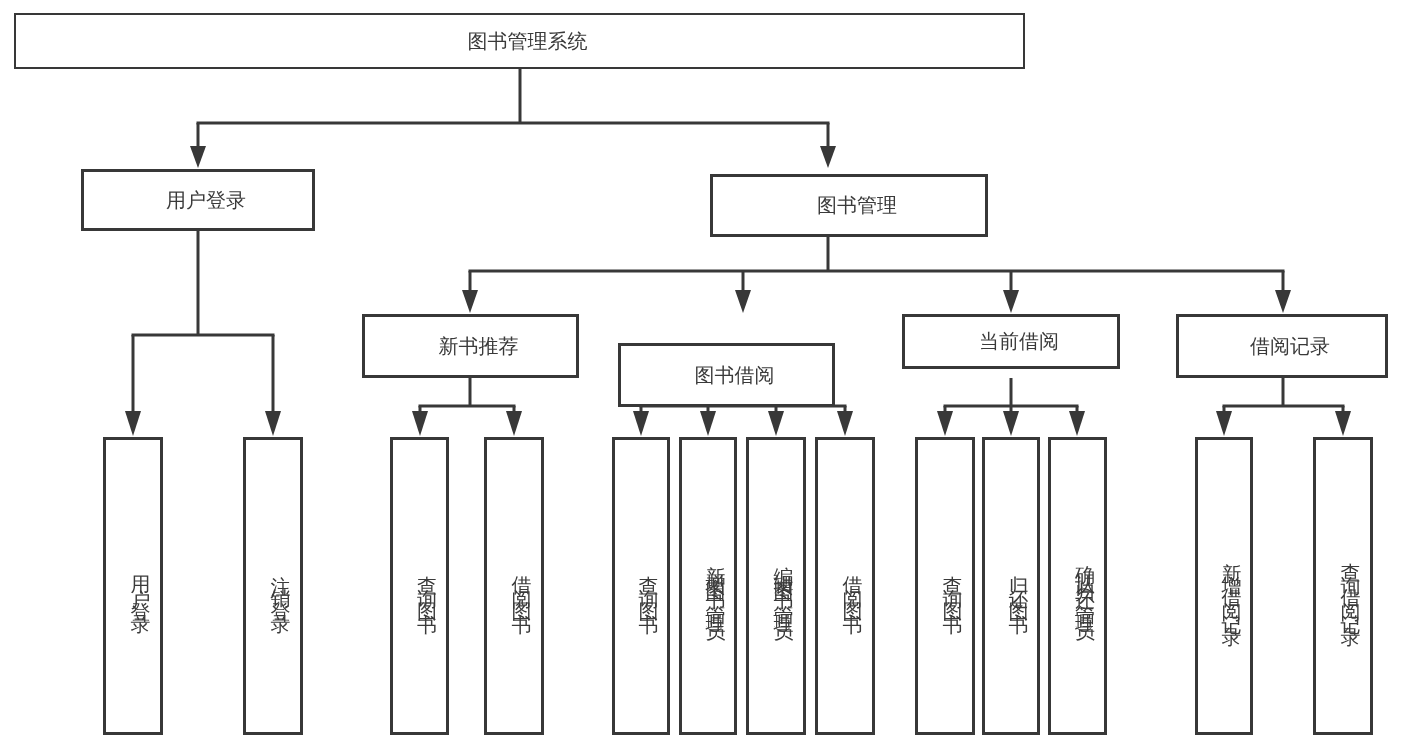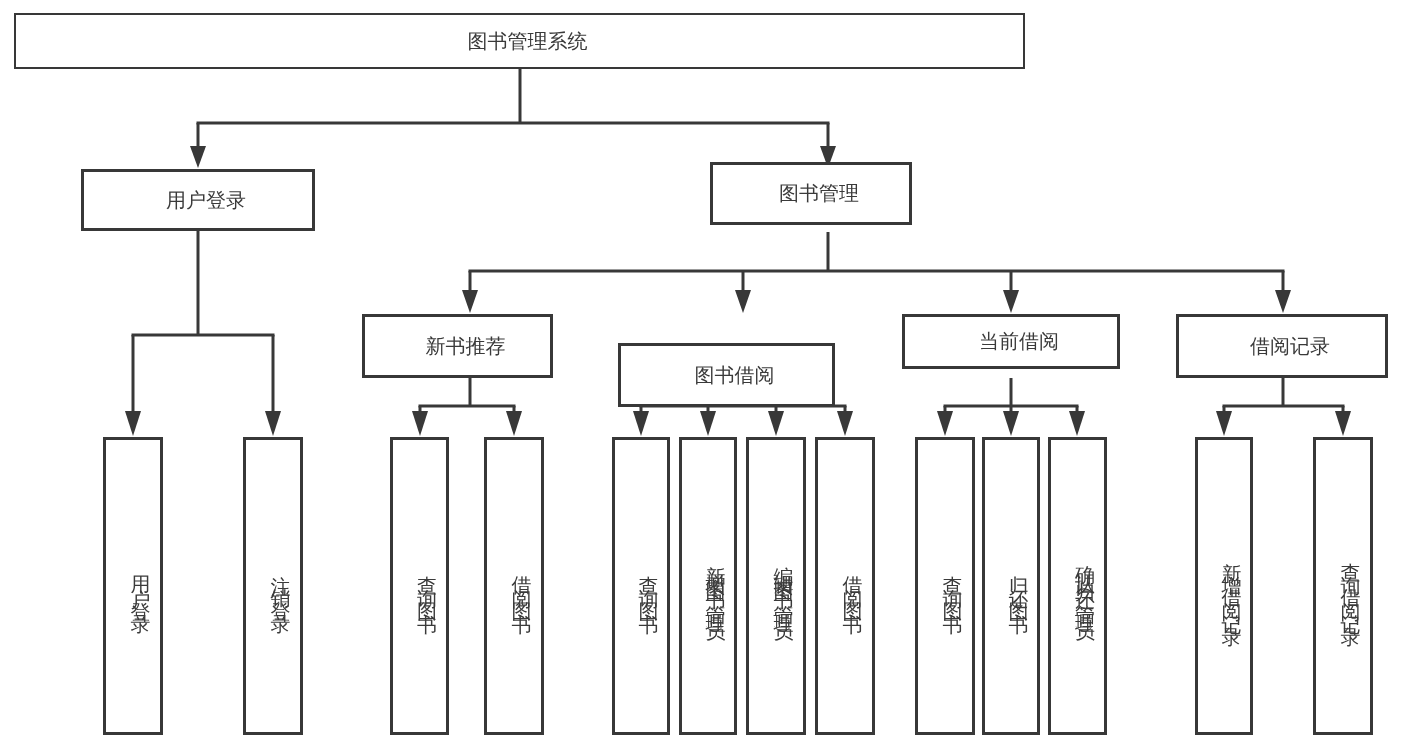--- a/index.html
+++ b/index.html
@@ -117,25 +117,25 @@
     </g>
   </svg>
 
   <div class="node root" style="left:14px; top:13px; width:1011px; height:56px;">
     <span>图书管理系统</span>
   </div>
 
   <div class="node" style="left:81px; top:169px; width:234px; height:62px;">
     <span>用户登录</span>
   </div>
-  <div class="node" style="left:710px; top:162px; width:202px; height:63px;">
+  <div class="node" style="left:710px; top:174px; width:278px; height:63px;">
     <span>图书管理</span>
   </div>
 
-  <div class="node" style="left:362px; top:314px; width:191px; height:64px;">
+  <div class="node" style="left:362px; top:314px; width:217px; height:64px;">
     <span>新书推荐</span>
   </div>
   <div class="node" style="left:618px; top:314px; width:217px; height:64px;margin-top:29px;">
     <span>图书借阅</span>
   </div>
   <div class="node" style="left:902px; top:314px; width:218px; height:55px;">
     <span>当前借阅</span>
   </div>
   <div class="node" style="left:1176px; top:314px; width:212px; height:64px;">
     <span>借阅记录</span>

